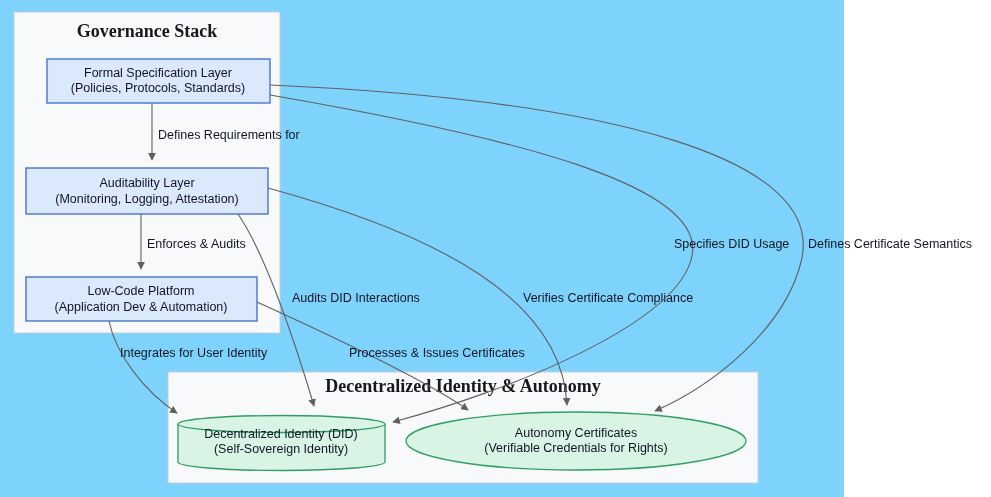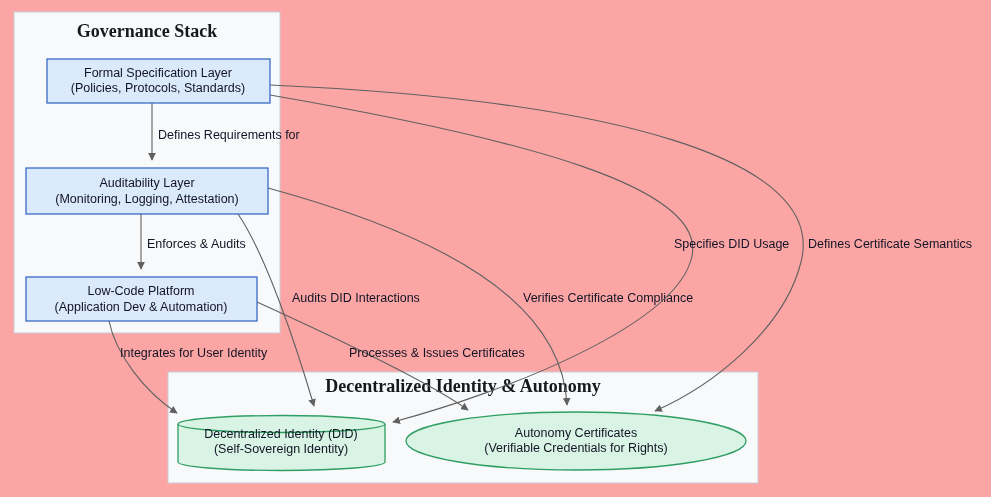--- a/index.html
+++ b/index.html
@@ -2,23 +2,23 @@
 <html><head>
 <meta charset="utf-8">
 <style>
   html, body {
     margin: 0;
     padding: 0;
     background: #ffffff;
   }
   .canvas {
     position: relative;
-    width: 991px;
+    width: 844px;
     height: 497px;
-    background: #fca5a5;
+    background: #7dd3fc;
     font-family: "Liberation Sans", sans-serif;
   }
   svg { display: block; }
   .cluster-rect {
     fill: #f8f9fb;
     stroke: #c9cdd6;
     stroke-width: 1;
   }
   .cluster-title {
     font-family: "Liberation Serif", serif;

